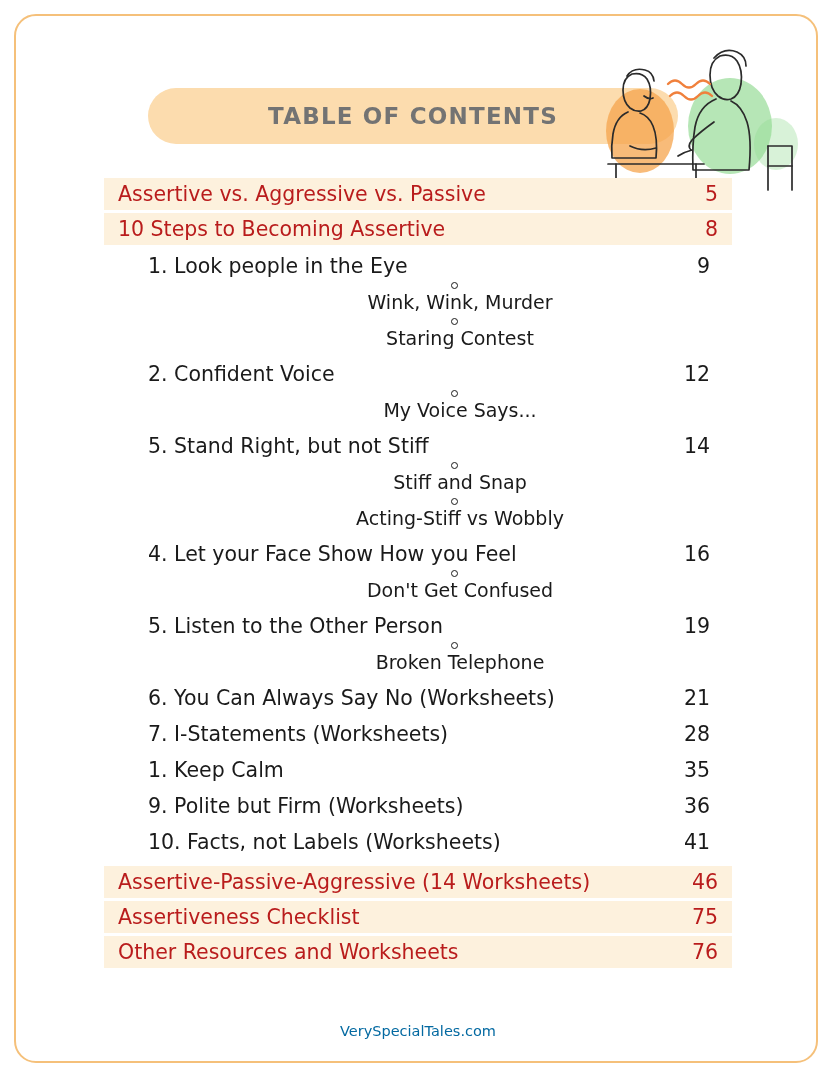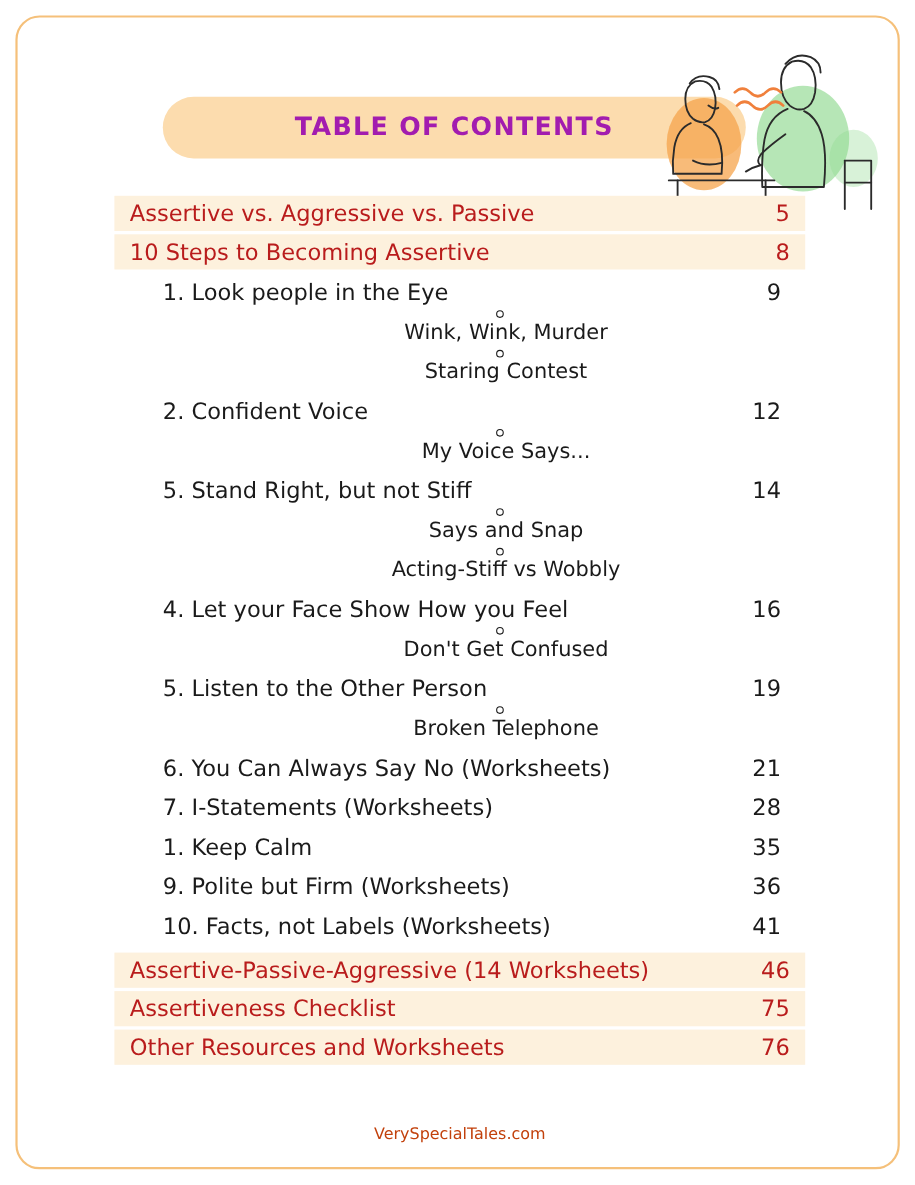--- a/index.html
+++ b/index.html
@@ -48,21 +48,21 @@
     border-radius: 28px;
     display: flex;
     align-items: center;
     justify-content: center;
   }
   .title-banner .title-text {
     font-family: "DejaVu Sans", sans-serif;
     font-weight: bold;
     font-size: 23px;
     letter-spacing: 1.2px;
-    color: #a21caf;
+    color: #737373;
   }
 
   .illustration {
     position: absolute;
     right: 10px;
     top: 10px;
     width: 230px;
     height: 170px;
   }
 
@@ -142,21 +142,21 @@
   .spacer-xs { height: 3px; }
 
   
   .footer {
     position: absolute;
     left: 0;
     bottom: 22px;
     width: 804px;
     text-align: center;
     font-size: 14.5px;
-    color: #c2410c;
+    color: #0369a1;
   }
 </style>
 </head>
 <body>
 
 <div class="page">
 
   <div class="header-wrap">
 
     <div class="title-banner">
@@ -233,21 +233,21 @@
       <div class="row lvl2">
         <span class="bullet"></span>
         <span class="label">My Voice Says...</span>
       </div>
       <div class="row lvl1">
         <span class="label">5. Stand Right, but not Stiff</span>
         <span class="page-num">14</span>
       </div>
       <div class="row lvl2">
         <span class="bullet"></span>
-        <span class="label">Says and Snap</span>
+        <span class="label">Stiff and Snap</span>
       </div>
       <div class="row lvl2">
         <span class="bullet"></span>
         <span class="label">Acting-Stiff vs Wobbly</span>
       </div>
       <div class="row lvl1">
         <span class="label">4. Let your Face Show How you Feel</span>
         <span class="page-num">16</span>
       </div>
       <div class="row lvl2">

